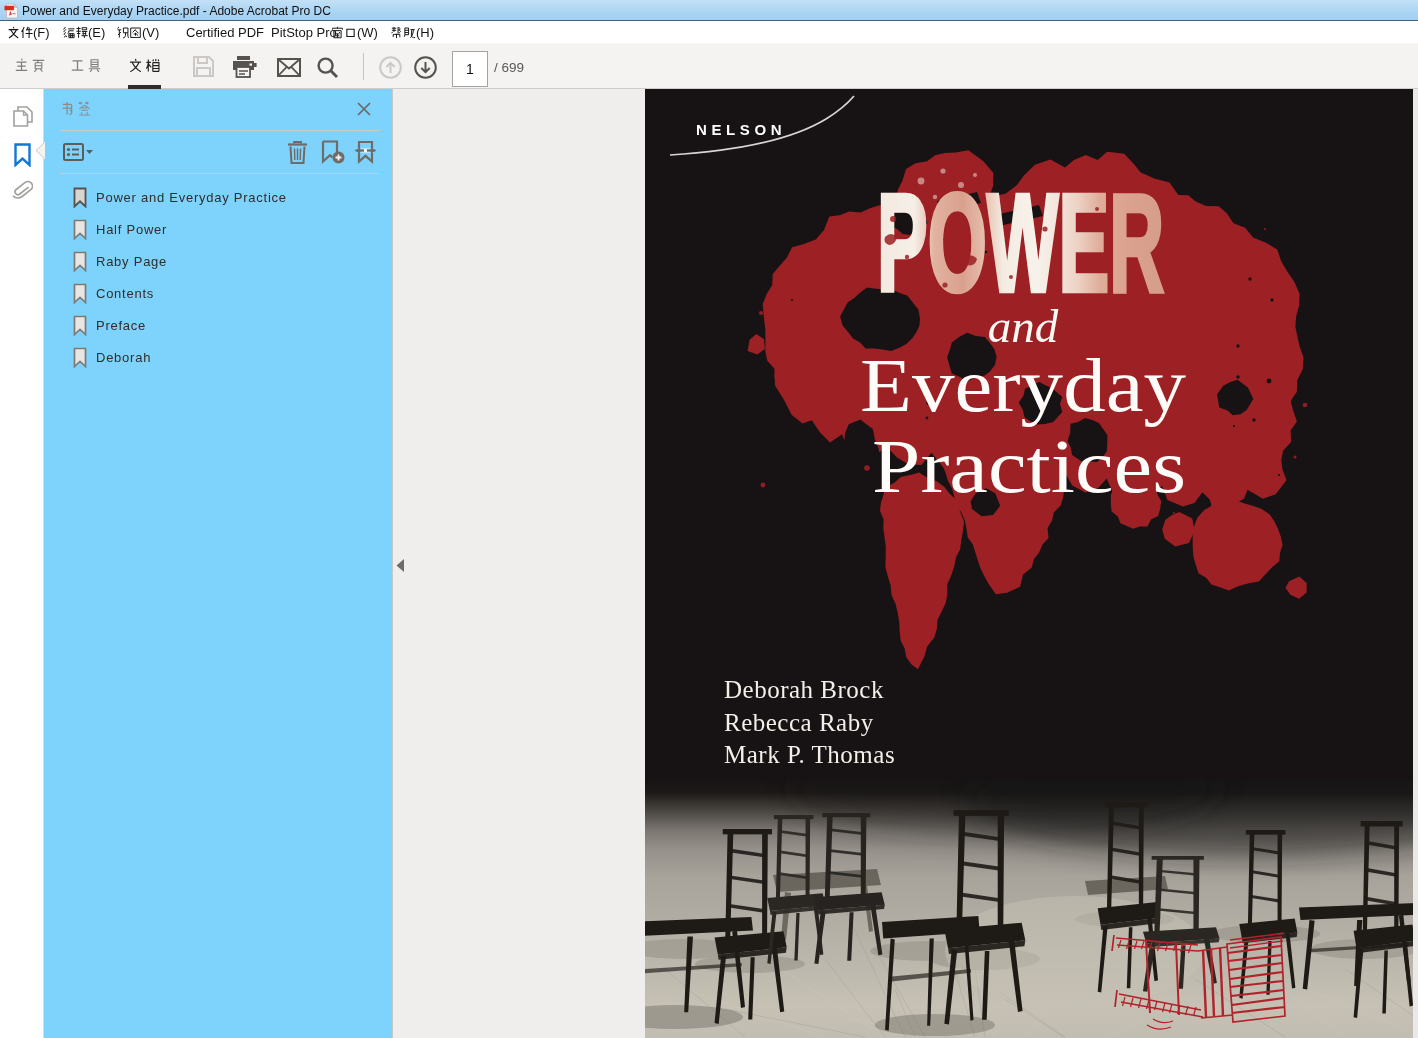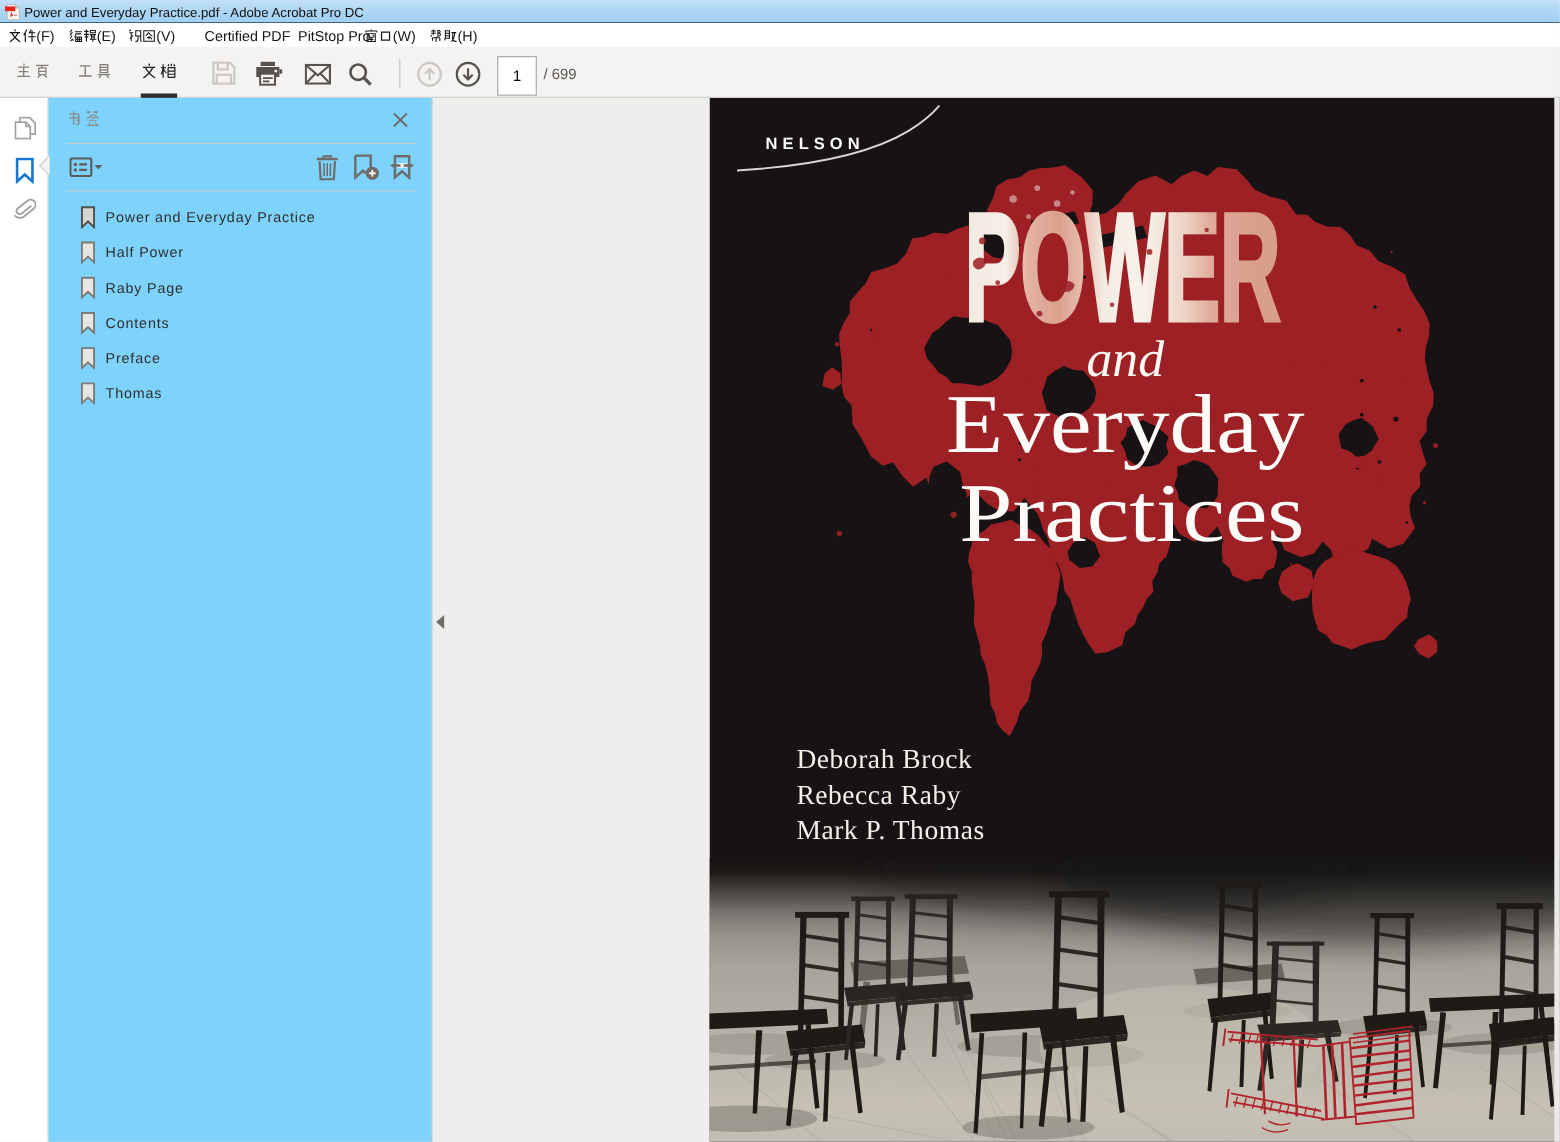--- a/index.html
+++ b/index.html
@@ -257,21 +257,21 @@
       <path d="M1.5 1.5 H12.5 V19.5 L7 14.3 L1.5 19.5 Z" fill="#e8e6e3" stroke="#7d7b78" stroke-width="1.7"></path>
     </svg>
   <span class="bkrow" style="top:197px">Contents</span>
   <svg class="abs" style="left:29px;top:226px" width="14" height="21" viewBox="0 0 14 21">
       <path d="M1.5 1.5 H12.5 V19.5 L7 14.3 L1.5 19.5 Z" fill="#e8e6e3" stroke="#7d7b78" stroke-width="1.7"></path>
     </svg>
   <span class="bkrow" style="top:229px">Preface</span>
   <svg class="abs" style="left:29px;top:258px" width="14" height="21" viewBox="0 0 14 21">
       <path d="M1.5 1.5 H12.5 V19.5 L7 14.3 L1.5 19.5 Z" fill="#e8e6e3" stroke="#7d7b78" stroke-width="1.7"></path>
     </svg>
-  <span class="bkrow" style="top:261px">Thomas</span>
+  <span class="bkrow" style="top:261px">Deborah</span>
 
   <svg class="abs" style="left:-9px;top:53px" width="10" height="17" viewBox="0 0 10 17">
     <path d="M10 0 L1 8.5 L10 17" fill="#f4f3f1" stroke="#c9c7c4" stroke-width="1"></path>
     <rect x="9" y="0" width="1.5" height="17" fill="#f4f3f1"></rect>
   </svg>
 </div>
 
 <svg class="abs" style="left:396px;top:559px" width="8" height="13" viewBox="0 0 8 13">
   <path d="M8 0 L0.5 6.5 L8 13 Z" fill="#6e6c69"></path>
 </svg>

